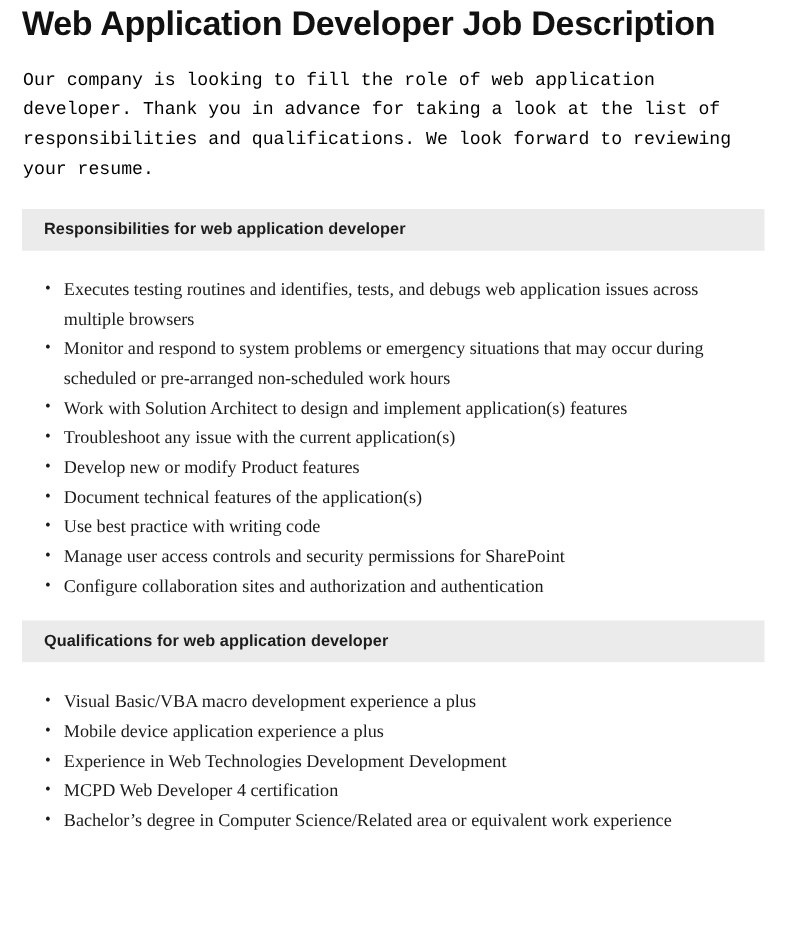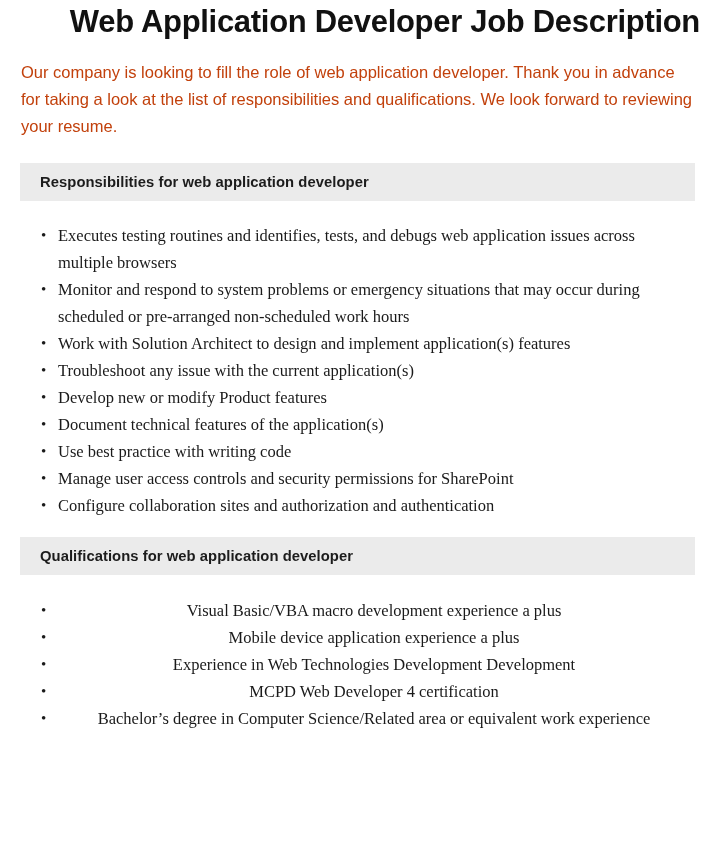--- a/index.html
+++ b/index.html
@@ -27,31 +27,31 @@
   
   .doc-title {
     margin: 0;
     padding: 0 20px;
     font-size: 31px;
     line-height: 44px;
     font-weight: 700;
     letter-spacing: -0.3px;
     color: #111111;
     white-space: nowrap;
-    text-align: right;
   }
 
   
   .intro {
     margin: 0;
     padding: 15px 26px 0 21px;
     font-size: 16.5px;
     line-height: 27px;
     font-weight: 400;
-    color: #c2410c;
+    color: #000000;
+    font-family: Liberation Mono, monospace;
   }
 
   
   .section {
     margin-top: 23px;
   }
   .section.qualifications {
     margin-top: 18px;
   }
 
@@ -73,21 +73,21 @@
   }
 
   
   .bullet-list {
     list-style: none;
     margin: 0;
     padding: 0;
     font-family: Liberation Serif, serif;
   }
   .section.responsibilities .bullet-list { padding-top: 21px; }
-  .section.qualifications  .bullet-list { padding-top: 22px; text-align: center; }
+  .section.qualifications  .bullet-list { padding-top: 22px; }
 
   .bullet-item {
     position: relative;
     margin: 0;
     padding: 0 30px 0 58px;
     font-size: 16.5px;
     line-height: 27px;
     font-weight: 400;
     color: #1a1a1a;
   }

